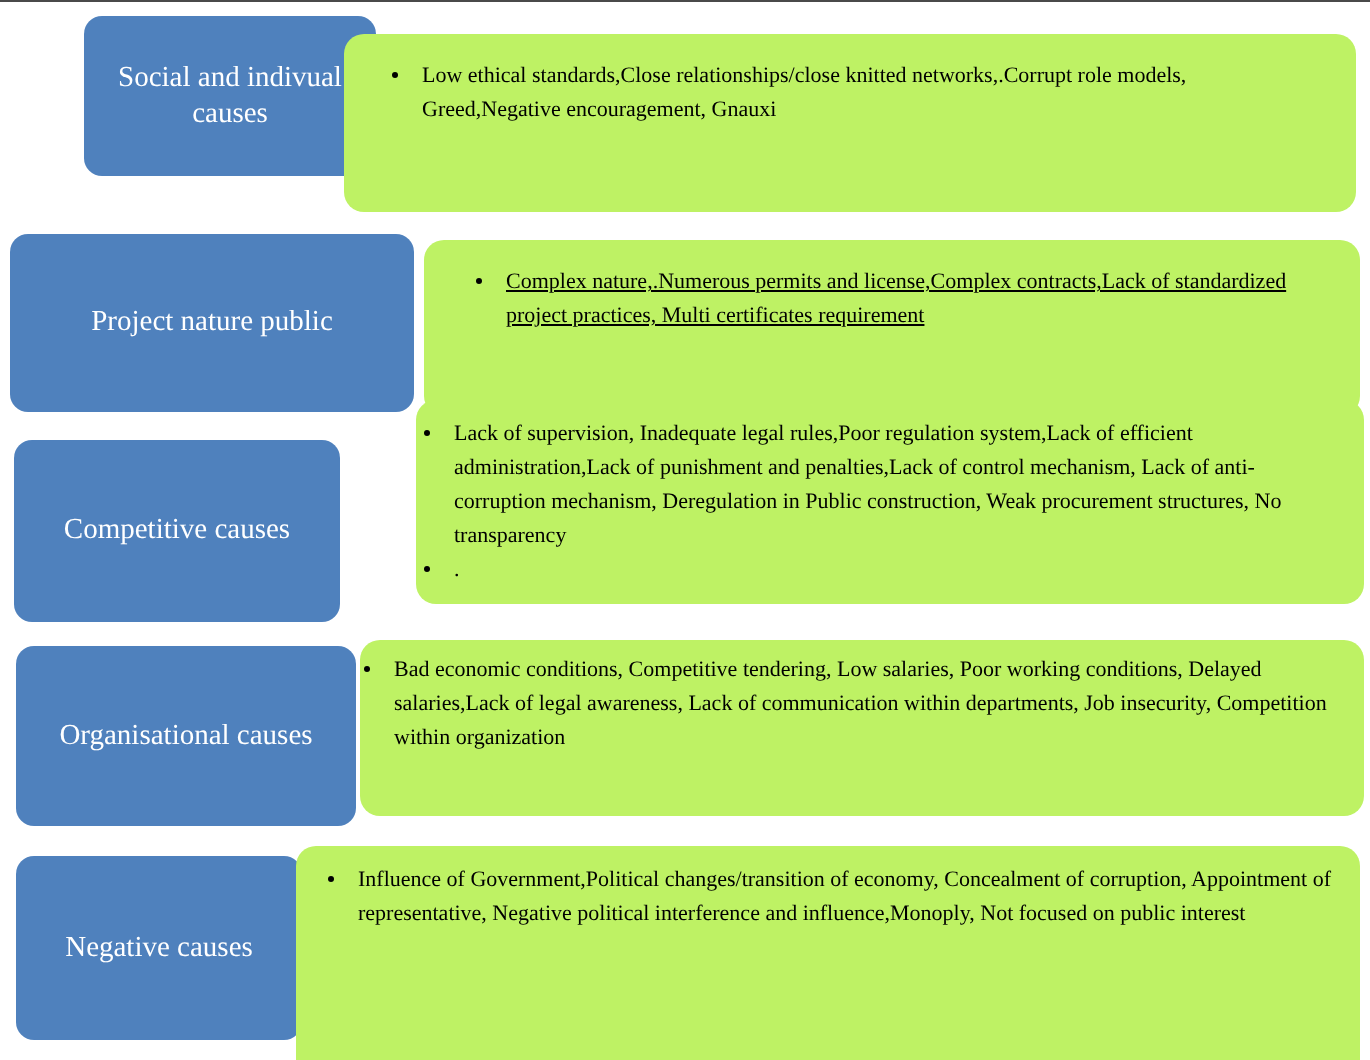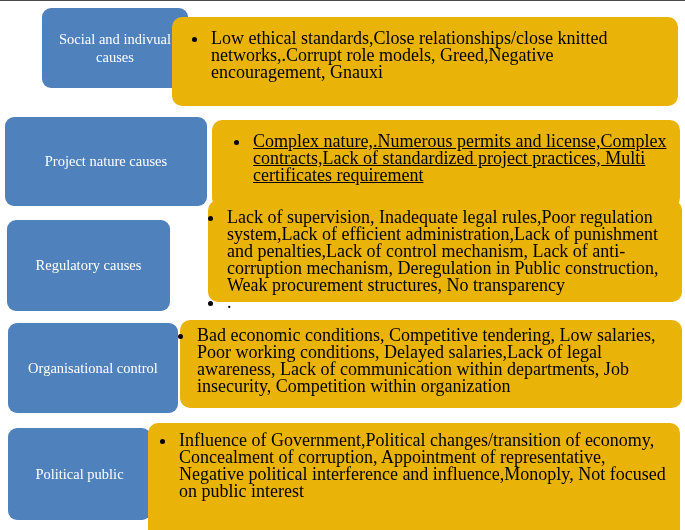--- a/index.html
+++ b/index.html
@@ -29,24 +29,24 @@
     align-items: center;
     justify-content: center;
     text-align: center;
     font-size: 14.5px;
     line-height: 1.25;
     padding: 4px 10px;
     box-sizing: border-box;
   }
   .content-box {
     position: absolute;
-    background: #eab308;
+    background: #bef264;
     color: #000000;
     border-radius: 10px;
-    font-size: 18px;
+    font-size: 11px;
     line-height: 17px;
     box-sizing: border-box;
   }
   .content-box ul {
     margin: 0;
     padding: 0 0 0 15px;
     list-style: disc outside;
   }
   .content-box li {
     margin: 0;
@@ -70,41 +70,41 @@
 <div>
   <div class="top-rule"></div>
 
   <div class="label-box l1">Social and indivual causes</div>
   <div class="content-box c1">
     <ul>
       <li>Low ethical standards,Close relationships/close knitted networks,.Corrupt role models, Greed,Negative encouragement, Gnauxi</li>
     </ul>
   </div>
 
-  <div class="label-box l2">Project nature causes</div>
+  <div class="label-box l2">Project nature public</div>
   <div class="content-box c2">
     <ul>
       <li>Complex nature,.Numerous permits and license,Complex contracts,Lack of standardized project practices, Multi certificates requirement</li>
     </ul>
   </div>
 
-  <div class="label-box l3">Regulatory causes</div>
+  <div class="label-box l3">Competitive causes</div>
   <div class="content-box c3">
     <ul>
       <li>Lack of supervision, Inadequate legal rules,Poor regulation system,Lack of efficient administration,Lack of punishment and penalties,Lack of control mechanism, Lack of anti-corruption mechanism, Deregulation in Public construction, Weak procurement structures, No transparency</li>
       <li>.</li>
     </ul>
   </div>
 
-  <div class="label-box l4">Organisational control</div>
+  <div class="label-box l4">Organisational causes</div>
   <div class="content-box c4">
     <ul>
       <li>Bad economic conditions, Competitive tendering, Low salaries, Poor working conditions, Delayed salaries,Lack of legal awareness, Lack of communication within departments, Job insecurity, Competition within organization</li>
     </ul>
   </div>
 
-  <div class="label-box l5">Political public</div>
+  <div class="label-box l5">Negative causes</div>
   <div class="content-box c5">
     <ul>
       <li>Influence of Government,Political changes/transition of economy, Concealment of corruption, Appointment of representative, Negative political interference and influence,Monoply, Not focused on public interest</li>
     </ul>
   </div>
 </div>
 
 </body></html>

